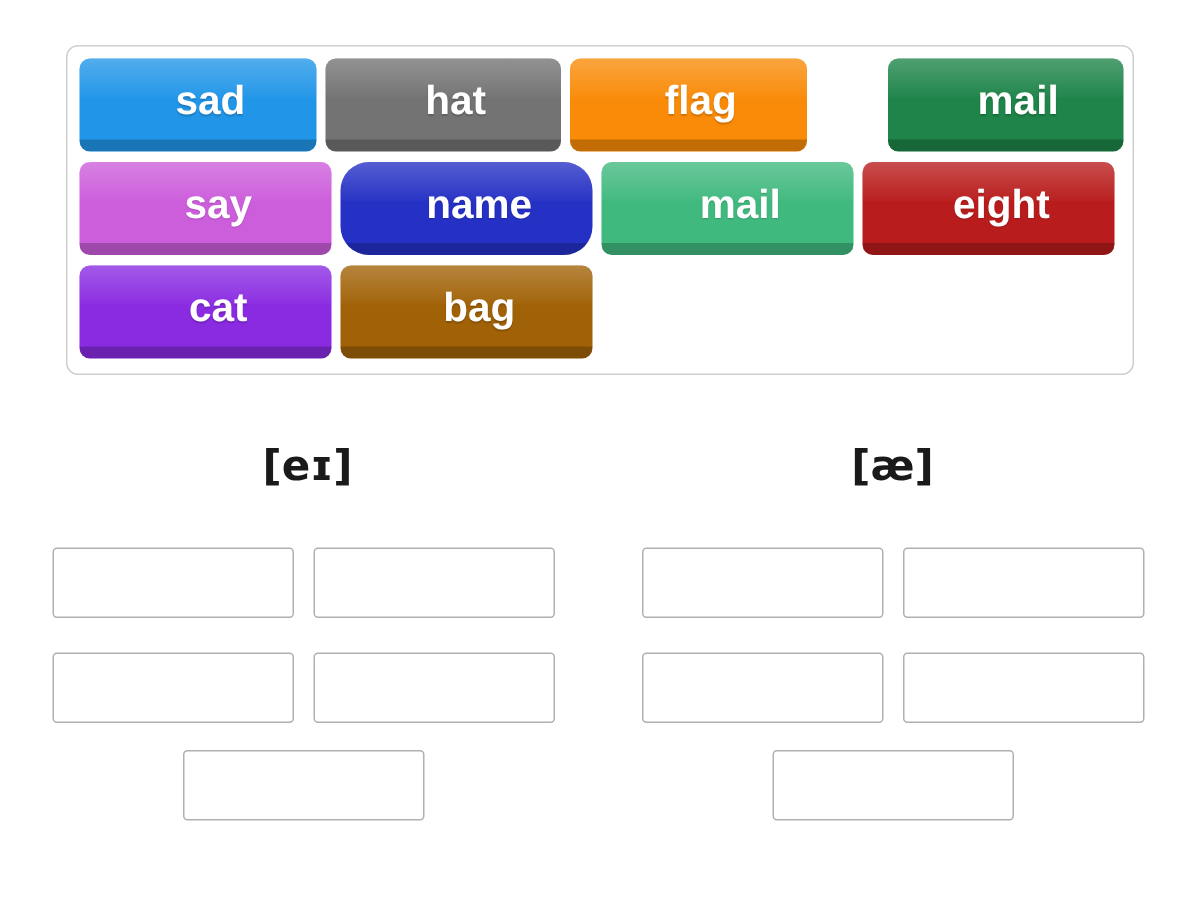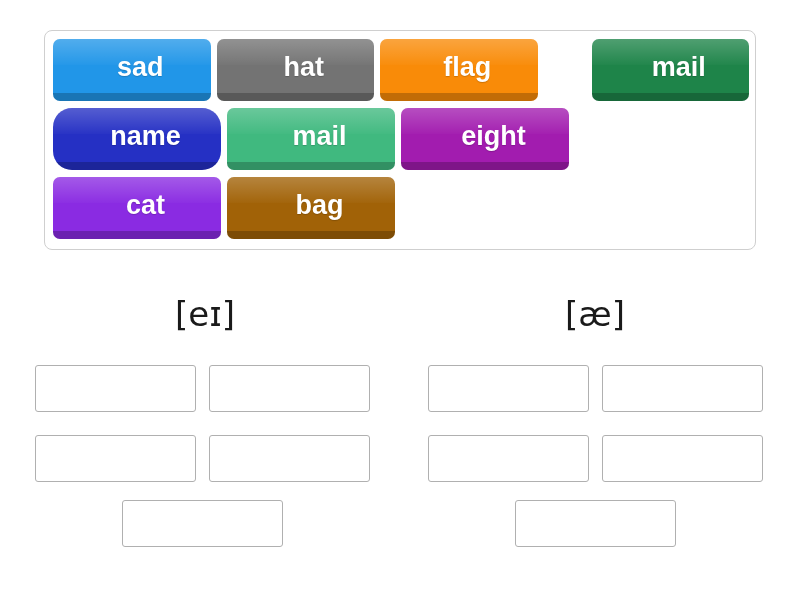--- a/index.html
+++ b/index.html
@@ -78,24 +78,25 @@
     text-shadow: 0 1px 1px rgba(0,0,0,0.18);
     white-space: nowrap;
   }
 
   
   .category-heading {
     position: absolute;
     top: 296px;
     width: 380px;
     text-align: center;
-    font-size: 34px;
+    font-size: 28px;
     color: #1a1a1a;
     font-family: "DejaVu Sans", sans-serif;
     line-height: 1.1;
+    font-weight: bold;
   }
   #heading-col-1 { left: 15px; }
   #heading-col-2 { left: 405px; }
 
   
   .dropzone {
     position: absolute;
     width: 161px;
     height: 47px;
     box-sizing: border-box;
@@ -116,27 +117,30 @@
         <span class="tile-label">hat</span>
       </div>
       <div class="tile" style="background: rgb(249, 139, 8);">
         <span class="tile-label">flag</span>
       </div>
       <div class="tile" style="background: rgb(30, 132, 73); margin-left: 48px;">
         <span class="tile-label">mail</span>
       </div>
     </div>
     <div class="tile-row">
+      <div class="tile" style="background: rgb(204, 93, 219);">
+        <span class="tile-label">say</span>
+      </div>
       <div class="tile" style="background: rgb(37, 48, 196); border-radius: 19px;">
         <span class="tile-label">name</span>
       </div>
       <div class="tile" style="background: rgb(64, 185, 127);">
         <span class="tile-label">mail</span>
       </div>
-      <div class="tile" style="background: #a21caf;">
+      <div class="tile" style="background: #b91c1c;">
         <span class="tile-label">eight</span>
       </div>
     </div>
     <div class="tile-row">
       <div class="tile" style="background: rgb(138, 43, 226);">
         <span class="tile-label">cat</span>
       </div>
       <div class="tile" style="background: #a16207;">
         <span class="tile-label">bag</span>
       </div>

